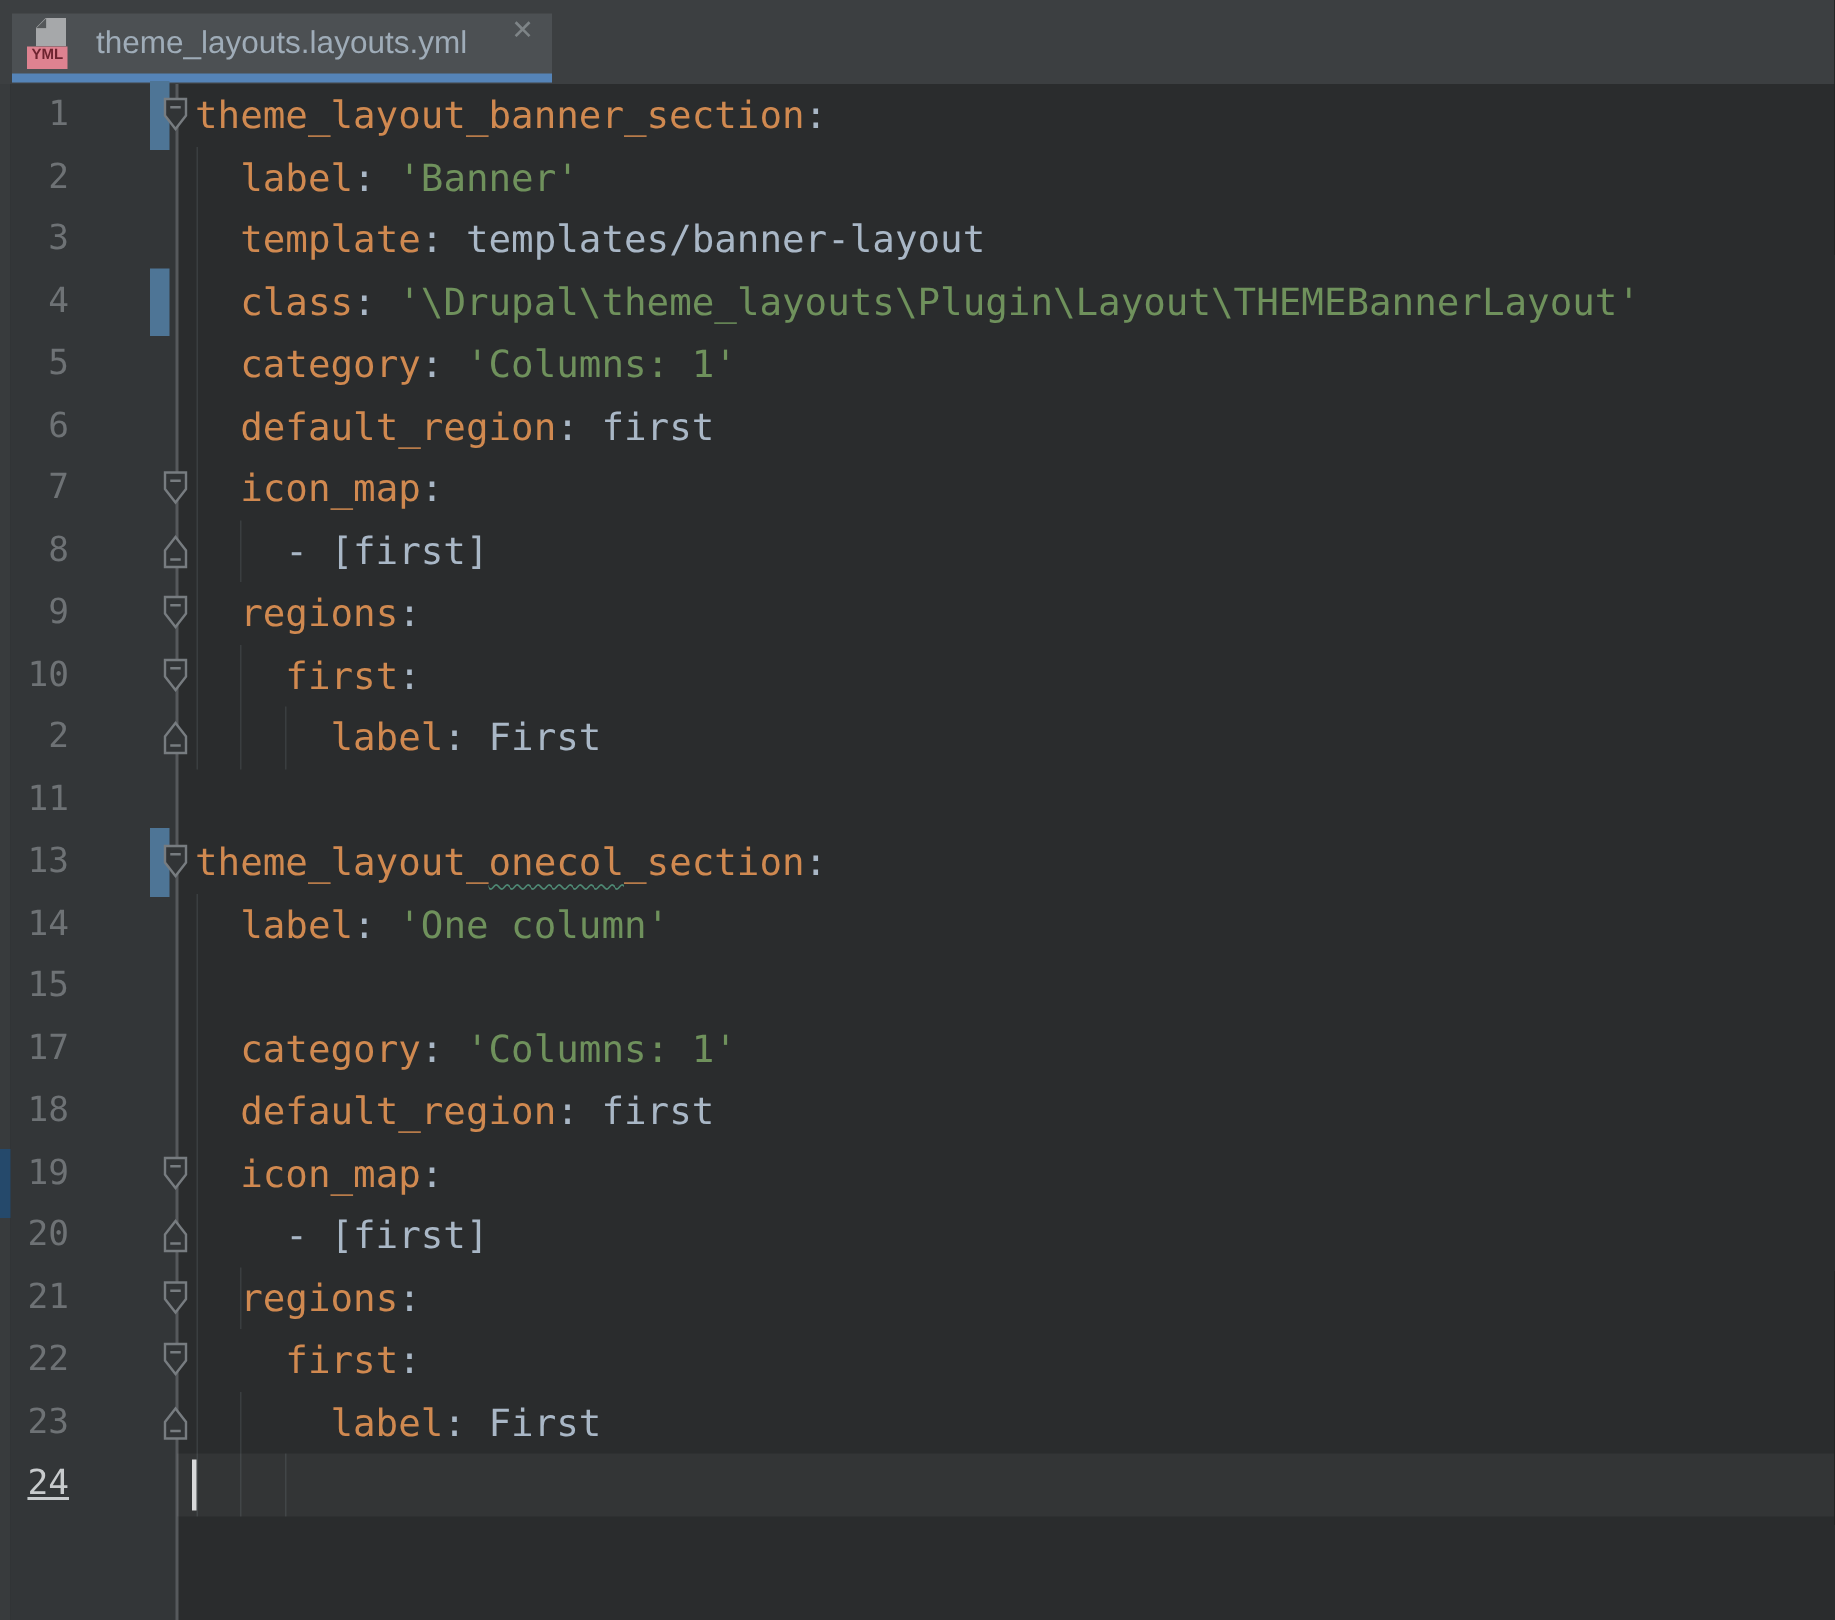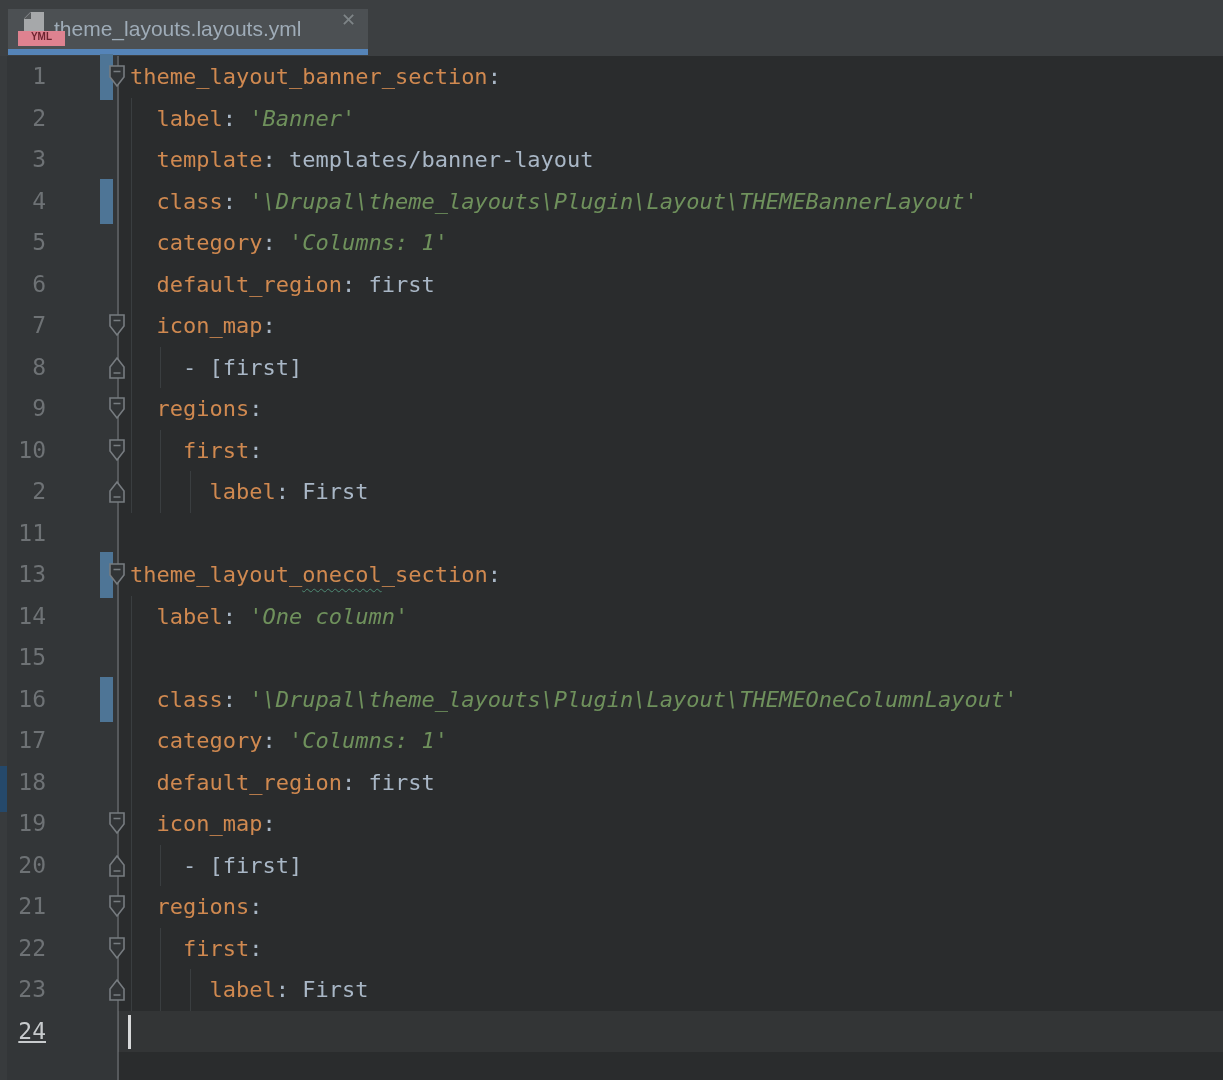--- a/index.html
+++ b/index.html
@@ -7,47 +7,47 @@
        font-family:"DejaVu Sans Mono",monospace;}
   
   .tabbar{position:absolute;left:0;top:0;width:1223px;height:56px;background:#3c3f41;}
   .tab{position:absolute;left:8px;top:9px;width:360px;height:40px;background:#4c5053;
        border-bottom:6px solid var(--c-tab_underline,#5584b8);display:flex;align-items:center;cursor:default;}
   .file-icon{position:relative;width:28px;height:34px;margin-left:10px;flex:0 0 auto;}
   .file-icon .page{position:absolute;right:2px;top:0;width:20px;height:19px;background:#a6a8aa;
        clip-path:polygon(32% 0,100% 0,100% 100%,0 100%,0 34%);}
   .file-icon .page-fold{position:absolute;right:15px;top:0;width:7px;height:7px;background:#55585a;
        clip-path:polygon(100% 0,100% 100%,0 100%);}
-  .file-icon .badge{position:absolute;left:0;bottom:0;width:47px;height:15px;line-height:15px;
+  .file-icon .badge{position:absolute;left:0;bottom:0;width:27px;height:15px;line-height:15px;
        background:var(--c-badge_bg,#de8290);color:var(--c-badge_text,#6e2430);
        font:bold 10px "Liberation Sans",sans-serif;text-align:center;}
-  .tab-title{margin-left:8px;color:var(--c-tab_text,#9facb8);
+  .tab-title{margin-left:18px;color:var(--c-tab_text,#9facb8);
        font:21px "Liberation Sans",sans-serif;white-space:nowrap;}
   .tab-close{position:absolute;right:12px;top:0;height:40px;line-height:40px;
        color:#7e8487;font:18px "Liberation Sans",sans-serif;cursor:pointer;}
   
   .editor{position:absolute;left:0;top:56px;width:1223px;height:1024px;background:#2a2c2d;}
   .edge-strip{position:absolute;left:0;top:0;width:7px;height:1024px;background:#383b3d;}
   .gutter-bg{position:absolute;left:7px;top:0;width:111px;height:1024px;background:#333638;}
   .fold-line{position:absolute;left:117px;top:0;width:2px;height:1024px;background:#56595c;}
   .edge-mark{position:absolute;left:0;top:710px;width:7px;height:46px;background:#25496b;}
   .indent-guide{position:absolute;width:1px;background:#3a3e40;}
   
   .lines{position:absolute;left:0;top:0;width:1223px;}
   .line{position:relative;height:41.5px;}
   .caret-row{position:absolute;left:118px;right:0;top:0;bottom:0;background:rgba(255,255,255,0.045);}
   .vcs{position:absolute;left:100px;width:13px;top:-2px;bottom:-2px;background:var(--c-vcs_modified,#4e7596);}
   .lnum{position:absolute;left:0;top:0;width:46px;text-align:right;line-height:41.5px;
         font-size:23px;color:var(--c-line_number,#6e7275);}
   .line.current .lnum{color:var(--c-current_line_number,#c8cbcd);text-decoration:underline;}
   .fold-svg{position:absolute;left:106px;top:7px;cursor:pointer;}
-  .code{position:absolute;left:130px;top:0;line-height:41.5px;font-size:22px;white-space:pre;
+  .code{position:absolute;left:130px;top:0;line-height:41.5px;font-size:25px;white-space:pre;
         color:var(--c-plain,#a9b7c6);}
   .tk-key{color:var(--c-key,#d08950);}
-  .tk-string{color:var(--c-string,#6f915c);font-style:italic;}
+  .tk-string{color:var(--c-string,#6f915c);}
   .tk-plain{color:var(--c-plain,#a9b7c6);}
   .tk-key-typo{color:var(--c-key,#d08950);text-decoration:underline wavy var(--c-typo_underline,#4e8a74) 1px;text-underline-offset:6px;}
   .tk-plain-typo{color:var(--c-plain,#a9b7c6);text-decoration:underline wavy var(--c-typo_underline,#4e8a74) 1px;text-underline-offset:6px;}
   .caret{position:absolute;left:128px;top:4px;width:3px;height:34px;background:#d8d9da;}
 </style>
 </head>
 <body>
 
 <div id="app">
 
@@ -156,25 +156,20 @@
           <span class="code"><span class="tk-key">theme_layout_</span><span class="tk-key-typo">onecol</span><span class="tk-key">_section</span><span class="tk-plain">:</span></span>
         </div>
         <div class="line">
           <span class="lnum">14</span>
           <span class="code"><span class="tk-plain">  </span><span class="tk-key">label</span><span class="tk-plain">: </span><span class="tk-string">'One column'</span></span>
         </div>
         <div class="line">
           <span class="lnum">15</span>
         </div>
         <div class="line">
-          <div class="vcs"></div>
-          <span class="lnum">16</span>
-          <span class="code"><span class="tk-plain">  </span><span class="tk-key">class</span><span class="tk-plain">: </span><span class="tk-string">'\Drupal\theme_layouts\Plugin\Layout\THEMEOneColumnLayout'</span></span>
-        </div>
-        <div class="line">
           <span class="lnum">17</span>
           <span class="code"><span class="tk-plain">  </span><span class="tk-key">category</span><span class="tk-plain">: </span><span class="tk-string">'Columns: 1'</span></span>
         </div>
         <div class="line">
           <span class="lnum">18</span>
           <span class="code"><span class="tk-plain">  </span><span class="tk-key">default_region</span><span class="tk-plain">: first</span></span>
         </div>
         <div class="line">
           <span class="lnum">19</span>
           <svg width="22" height="28" viewBox="0 0 22 28" class="fold-svg">

